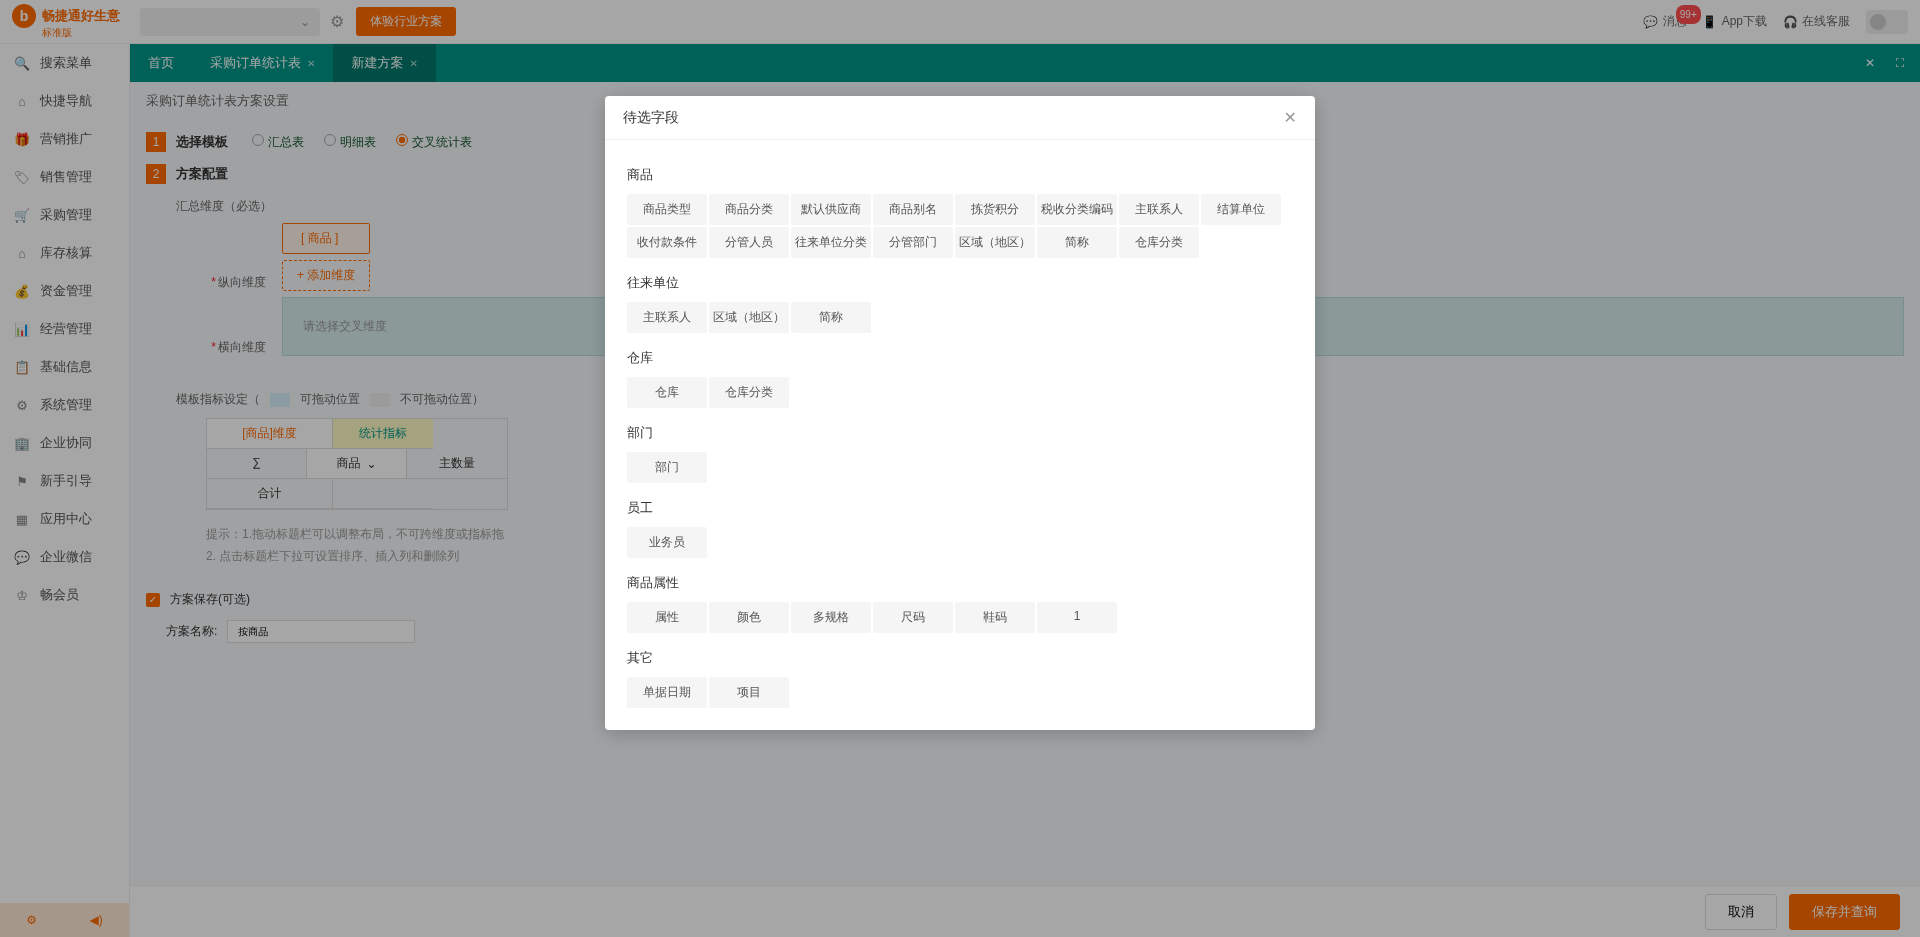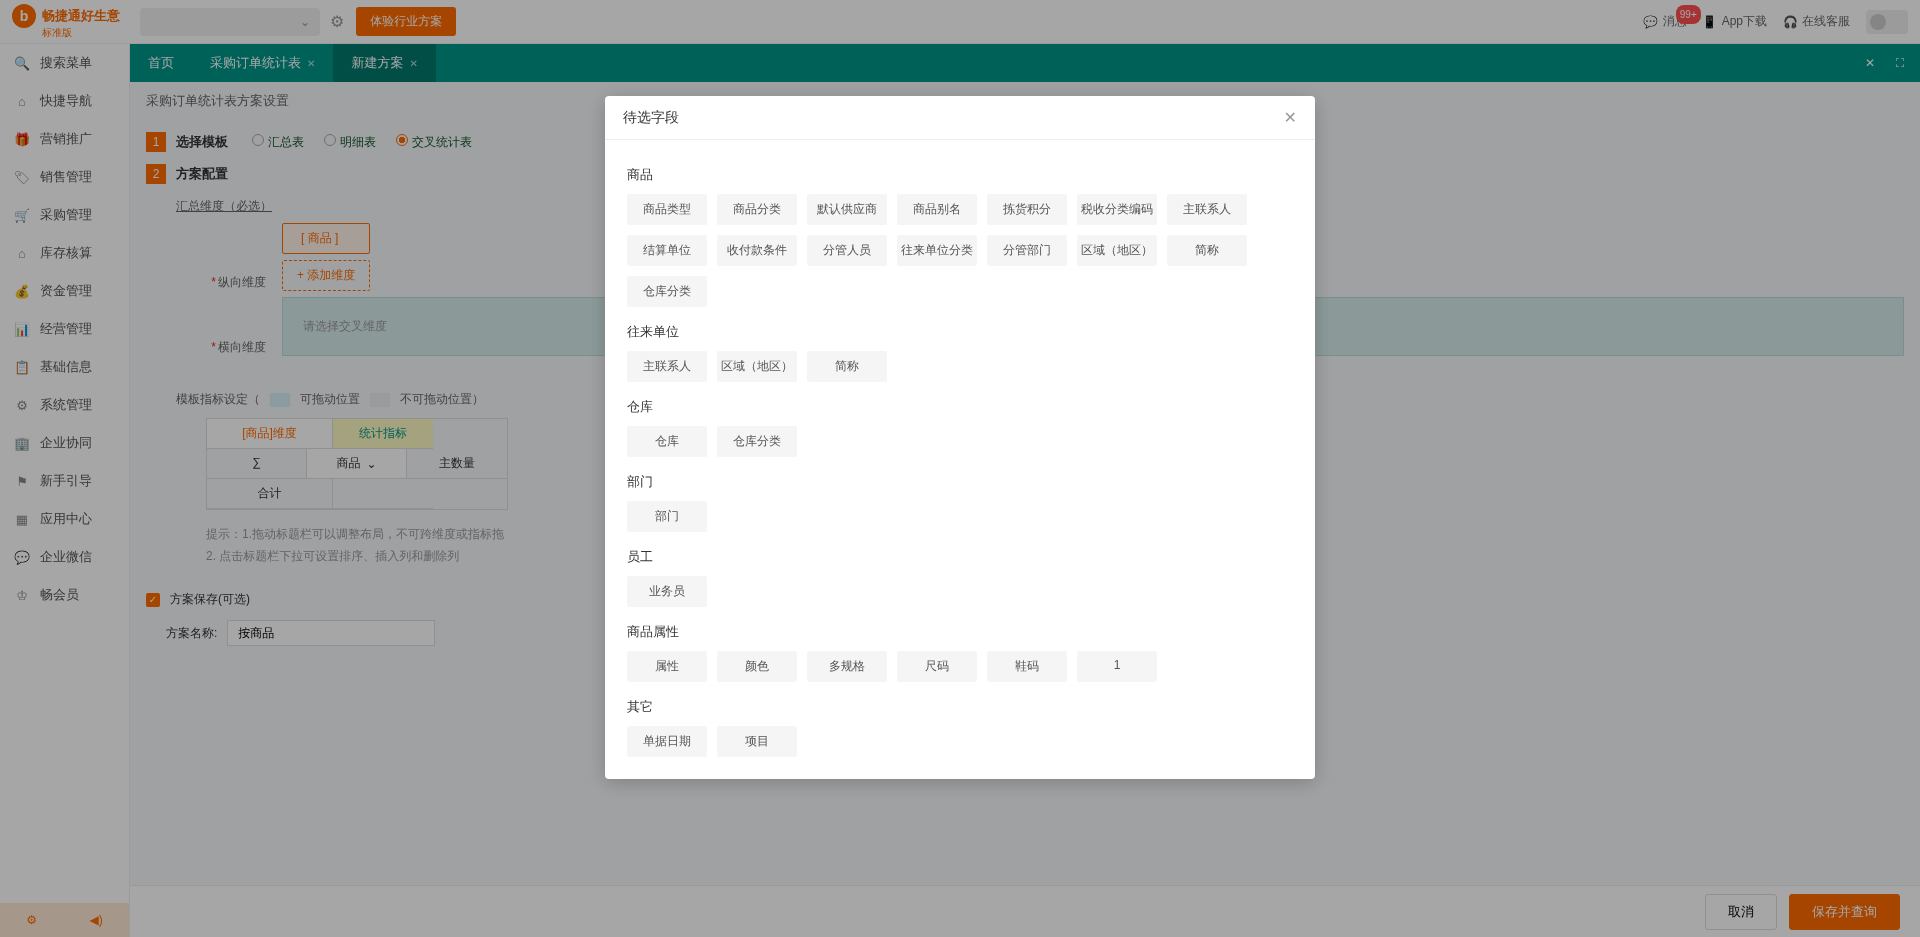--- a/index.html
+++ b/index.html
@@ -48,21 +48,21 @@
 .content { padding: 0 16px 20px; flex: 1; overflow: auto; }
 .step-row { display: flex; align-items: center; gap: 10px; margin: 12px 0; }
 .step-num { width: 20px; height: 20px; background: #ff6a00; color: #fff; display: flex; align-items: center; justify-content: center; font-size: 12px; }
 .step-label { font-size: 13px; font-weight: bold; color: #333; }
 .radio-group { display: flex; gap: 20px; margin-left: 14px; }
 .radio { display: flex; align-items: flex-start; gap: 4px; color: #14532d; cursor: pointer; }
 .radio-circle { width: 12px; height: 12px; border: 1px solid #aaa; border-radius: 50%; display: inline-block; }
 .radio.checked .radio-circle { border-color: #ff6a00; background: radial-gradient(circle, #ff6a00 45%, transparent 50%); }
 
 .section-indent { margin-left: 30px; }
-.dim-label { color: #666; margin: 14px 0 8px; font-size: 12px; text-decoration: underline; }
+.dim-label { color: #666; margin: 14px 0 8px; font-size: 12px; }
 .dim-row { display: flex; align-items: flex-end; gap: 16px; margin: 6px 0; }
 .dim-row-label { width: 90px; text-align: right; color: #666; padding-top: 10px; }
 .dim-row-label .req { color: #f5222d; margin-right: 2px; }
 .dim-chip { border: 1px solid #ff6a00; background: #fff3e8; color: #ff6a00; padding: 6px 18px; border-radius: 2px; font-size: 12px; }
 .dim-add { border: 1px dashed #ff6a00; color: #ff6a00; padding: 6px 14px; border-radius: 2px; font-size: 12px; cursor: pointer; margin-top: 6px; }
 .dim-horizontal-box { flex: 1; background: #d7ecec; border: 1px solid #b8dcdc; padding: 20px; color: #999; font-size: 12px; }
 
 .drag-legend { display: flex; align-items: center; gap: 10px; color: #666; margin: 35px 0 10px; font-size: 12px; }
 .legend-box { width: 20px; height: 14px; display: inline-block; }
 .legend-box.draggable { background: #d4eef7; }
@@ -75,38 +75,38 @@
 .mt-orange { color: #ff6a00; background: #fff; }
 .mt-green { color: #009688; background: #fef9c3; }
 .mt-select { display: flex; align-items: center; justify-content: center; gap: 6px; background: #fff; }
 .mt-sum { width: 26px; }
 
 .tips { color: #999; margin: 14px 0 0 30px; line-height: 1.8; font-size: 12px; }
 
 .save-row { display: flex; align-items: center; gap: 10px; margin-top: 24px; }
 .checkbox { width: 14px; height: 14px; background: #ff6a00; border-radius: 2px; display: inline-flex; align-items: center; justify-content: center; color: #fff; font-size: 10px; }
 .name-row { display: flex; align-items: center; gap: 10px; margin-top: 12px; margin-left: 20px; }
-.name-input { border: 1px solid #ddd; padding: 5px 10px; width: 208px; font-size: 12px; }
+.name-input { border: 1px solid #ddd; padding: 5px 10px; width: 188px; font-size: 10px; }
 
 
 .footer-bar { position: absolute; bottom: 0; left: 0; right: 0; height: 52px; background: #fff; border-top: 1px solid #eee; display: flex; align-items: center; justify-content: flex-end; gap: 12px; padding: 0 20px; }
 .btn { padding: 8px 22px; border-radius: 3px; font-size: 13px; cursor: pointer; border: 1px solid #ddd; background: #fff; }
 .btn-primary { background: #ff6a00; color: #fff; border-color: #ff6a00; }
 
 
 .overlay { position: fixed; inset: 0; background: rgba(0,0,0,0.35); z-index: 100; }
 
 
 .modal { position: fixed; top: 96px; left: 50%; transform: translateX(-50%); width: 710px; background: #fff; border-radius: 4px; z-index: 101; max-height: 78vh; display: flex; flex-direction: column; box-shadow: 0 4px 20px rgba(0,0,0,.2); }
 .modal-header { padding: 12px 18px; border-bottom: 1px solid #eee; display: flex; justify-content: space-between; align-items: center; }
 .modal-title { font-size: 14px; color: #333; }
 .modal-close { font-size: 16px; color: #999; cursor: pointer; }
 .modal-body { padding: 10px 22px 22px; overflow: auto; }
 .field-section-title { font-size: 13px; color: #333; margin: 16px 0 10px; }
-.field-chips { display: flex; flex-wrap: wrap; gap: 10px; }
+.field-chips { display: flex; flex-wrap: wrap; gap: 2px; }
 .field-chip { background: #f5f5f5; color: #555; padding: 7px 0; width: 80px; text-align: center; border-radius: 2px; font-size: 12px; cursor: pointer; }
 </style>
 </head>
 <body>
 
 <div class="top-header">
   <div class="logo">
     <div>
       <div style="display:flex;align-items:center;">
         <span class="logo-icon">b</span>

